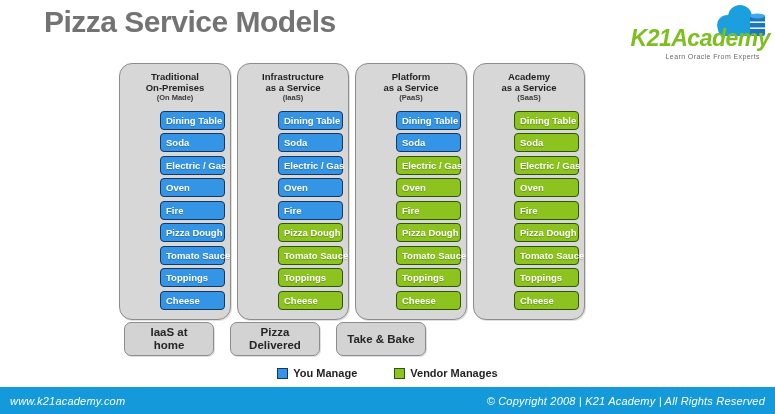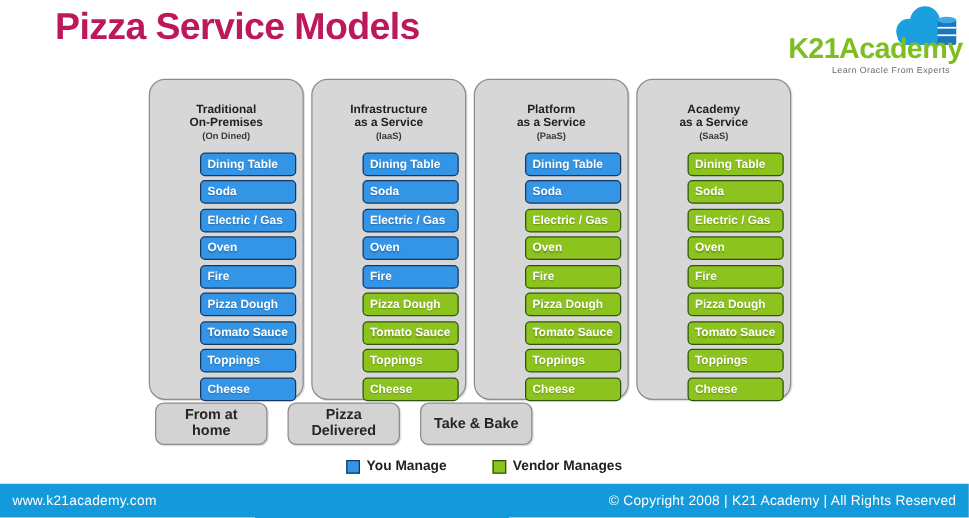--- a/index.html
+++ b/index.html
@@ -11,63 +11,64 @@
     overflow: hidden;
   }
 
   
   .slide-title {
     position: absolute;
     left: 44px; top: 5px;
     font-size: 30px;
     font-weight: bold;
     letter-spacing: -0.5px;
-    color: #be185d;
+    color: #737373;
   }
   .logo {
     position: absolute;
     top: 2px; right: 5px;
     width: 155px; height: 60px;
   }
   .logo-cloud {
     position: absolute;
     top: 2px; right: 2px;
     width: 58px; height: 37px;
   }
   .logo-text {
     position: absolute;
     bottom: 10px; right: 0; left: 0;
     text-align: right;
     font-size: 23px;
     font-weight: bold;
     letter-spacing: -0.5px;
     color: #7DBE20;
+    font-style: italic;
   }
   .logo-tagline {
     position: absolute;
     bottom: 2px; right: 10px;
     font-size: 7px;
     letter-spacing: 0.4px;
     color: #6a6a6a;
   }
 
   
   .columns {
     position: absolute;
     left: 119px; top: 63px;
     display: flex;
     gap: 6px;
   }
   .svc-col {
-    width: 124px; height: 257px;
+    width: 112px; height: 257px;
     background: #D7D7D7;
     border: 1px solid #8C8C8C;
     border-radius: 13px;
     box-shadow: 1px 1px 0 rgba(0,0,0,0.12);
-    padding-top: 18px;
+    padding-top: 7px;
   }
   .svc-col-header { text-align: center; height: 36px; }
   .svc-col-title-line {
     font-size: 9.5px;
     font-weight: bold;
     color: #1F1F1F;
     line-height: 11px;
   }
   .svc-col-sub {
     font-size: 7.5px;
@@ -140,20 +141,21 @@
   
   .footer-bar {
     position: absolute;
     left: 0; bottom: 0;
     width: 100%; height: 27px;
     background: #1499DB;
     display: flex;
     align-items: center;
     justify-content: space-between;
     padding: 0 10px;
+    font-style: italic;
   }
   .footer-bar span {
     font-size: 11px;
     color: #ffffff;
     letter-spacing: 0.2px;
   }
 </style>
 </head>
 <body>
 
@@ -175,21 +177,21 @@
   </svg>
   <div class="logo-text">K21Academy</div>
   <div class="logo-tagline">Learn Oracle From Experts</div>
 </div>
 
 <div class="columns">
     <div class="svc-col">
       <div class="svc-col-header">
         <div class="svc-col-title-line">Traditional</div>
         <div class="svc-col-title-line">On-Premises</div>
-        <div class="svc-col-sub">(On Dined)</div>
+        <div class="svc-col-sub">(On Made)</div>
       </div>
       <div class="svc-stack">
         <div class="svc-item" style="background: rgb(52, 149, 230); border-color: rgb(22, 55, 95);">Dining Table</div>
         <div class="svc-item" style="background: rgb(52, 149, 230); border-color: rgb(22, 55, 95);">Soda</div>
         <div class="svc-item" style="background: rgb(52, 149, 230); border-color: rgb(22, 55, 95);">Electric / Gas</div>
         <div class="svc-item" style="background: rgb(52, 149, 230); border-color: rgb(22, 55, 95);">Oven</div>
         <div class="svc-item" style="background: rgb(52, 149, 230); border-color: rgb(22, 55, 95);">Fire</div>
         <div class="svc-item" style="background: rgb(52, 149, 230); border-color: rgb(22, 55, 95);">Pizza Dough</div>
         <div class="svc-item" style="background: rgb(52, 149, 230); border-color: rgb(22, 55, 95);">Tomato Sauce</div>
         <div class="svc-item" style="background: rgb(52, 149, 230); border-color: rgb(22, 55, 95);">Toppings</div>
@@ -246,21 +248,21 @@
         <div class="svc-item" style="background: rgb(141, 195, 30); border-color: rgb(47, 84, 13);">Fire</div>
         <div class="svc-item" style="background: rgb(141, 195, 30); border-color: rgb(47, 84, 13);">Pizza Dough</div>
         <div class="svc-item" style="background: rgb(141, 195, 30); border-color: rgb(47, 84, 13);">Tomato Sauce</div>
         <div class="svc-item" style="background: rgb(141, 195, 30); border-color: rgb(47, 84, 13);">Toppings</div>
         <div class="svc-item" style="background: rgb(141, 195, 30); border-color: rgb(47, 84, 13);">Cheese</div>
       </div>
     </div>
   </div>
 
 <div class="results-row">
-    <div class="result-box">From at
+    <div class="result-box">IaaS at
 home</div>
     <div class="result-box">Pizza
 Delivered</div>
     <div class="result-box">Take &amp; Bake</div>
   </div>
 
 <div class="legend">
     <div class="legend-item">
       <div class="legend-swatch" style="background: rgb(52, 149, 230); border-color: rgb(22, 55, 95);"></div>
       <div class="legend-label">You Manage</div>

